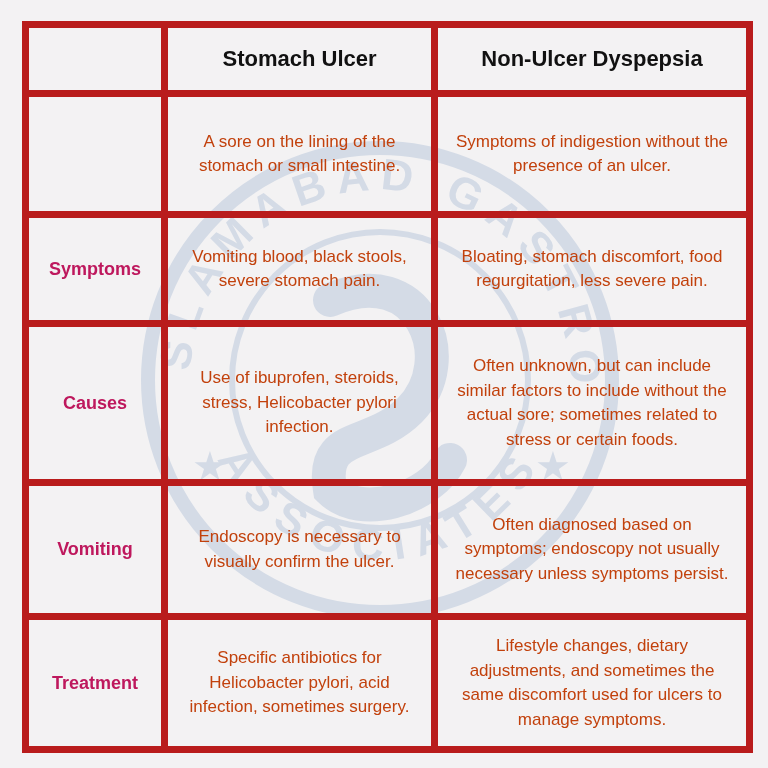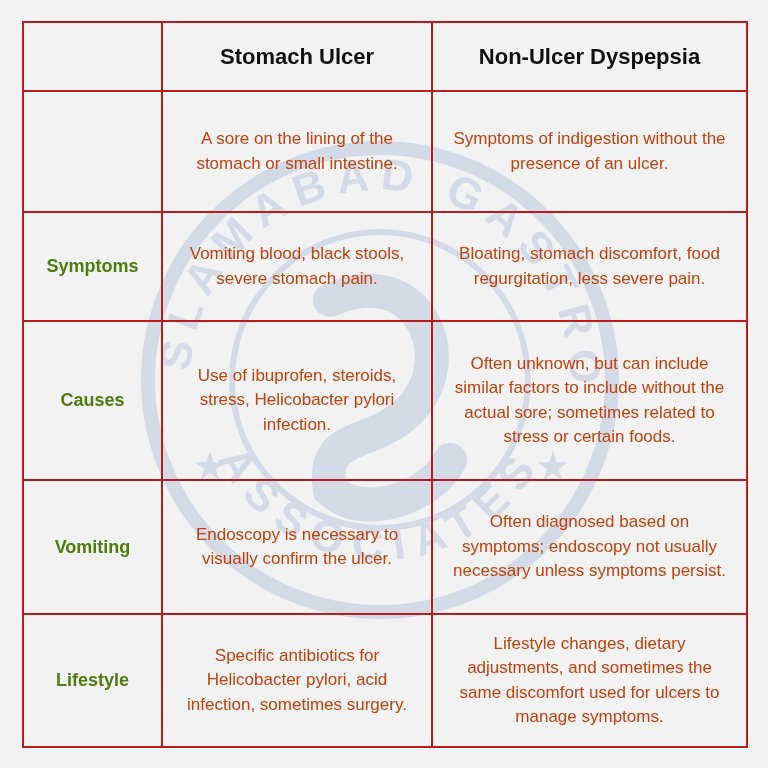--- a/index.html
+++ b/index.html
@@ -14,27 +14,27 @@
     position: absolute; left: 130px; top: 130px; width: 500px; height: 500px;
     pointer-events: none;
   }
   table.cmp {
     position: absolute; left: 22px; top: 21px;
     width: 724px; height: 725px;
     border-collapse: collapse;
     table-layout: fixed;
   }
   table.cmp td, table.cmp th {
-    border: 2px solid #b91c1c;
+    border: 7px solid #b91c1c;
     text-align: center;
     vertical-align: middle;
     padding: 0 14px;
   }
   th.col-head { font-size: 22px; font-weight: bold; color: #111; }
-  td.row-head { font-size: 18px; font-weight: bold; color: #4d7c0f; padding: 0 6px; }
+  td.row-head { font-size: 18px; font-weight: bold; color: #be185d; padding: 0 6px; }
   td.cell { font-size: 17px; line-height: 24.5px; color: #c2410c; }
   col.c0 { width: 139px; }
   col.c1 { width: 270px; }
   col.c2 { width: 315px; }
 </style>
 </head>
 <body>
 
 <svg class="watermark" viewBox="0 0 500 500">
   <defs>
@@ -80,18 +80,18 @@
     <td class="row-head">Causes</td>
     <td class="cell">Use of ibuprofen, steroids, stress, Helicobacter pylori infection.</td>
     <td class="cell">Often unknown, but can include similar factors to include without the actual sore; sometimes related to stress or certain foods.</td>
   </tr>
   <tr style="height:134px">
     <td class="row-head">Vomiting</td>
     <td class="cell">Endoscopy is necessary to visually confirm the ulcer.</td>
     <td class="cell">Often diagnosed based on symptoms; endoscopy not usually necessary unless symptoms persist.</td>
   </tr>
   <tr style="height:133px">
-    <td class="row-head">Lifestyle</td>
+    <td class="row-head">Treatment</td>
     <td class="cell">Specific antibiotics for Helicobacter pylori, acid infection, sometimes surgery.</td>
     <td class="cell">Lifestyle changes, dietary adjustments, and sometimes the same discomfort used for ulcers to manage symptoms.</td>
   </tr>
 </tbody>
   </table>
 
 </body></html>

